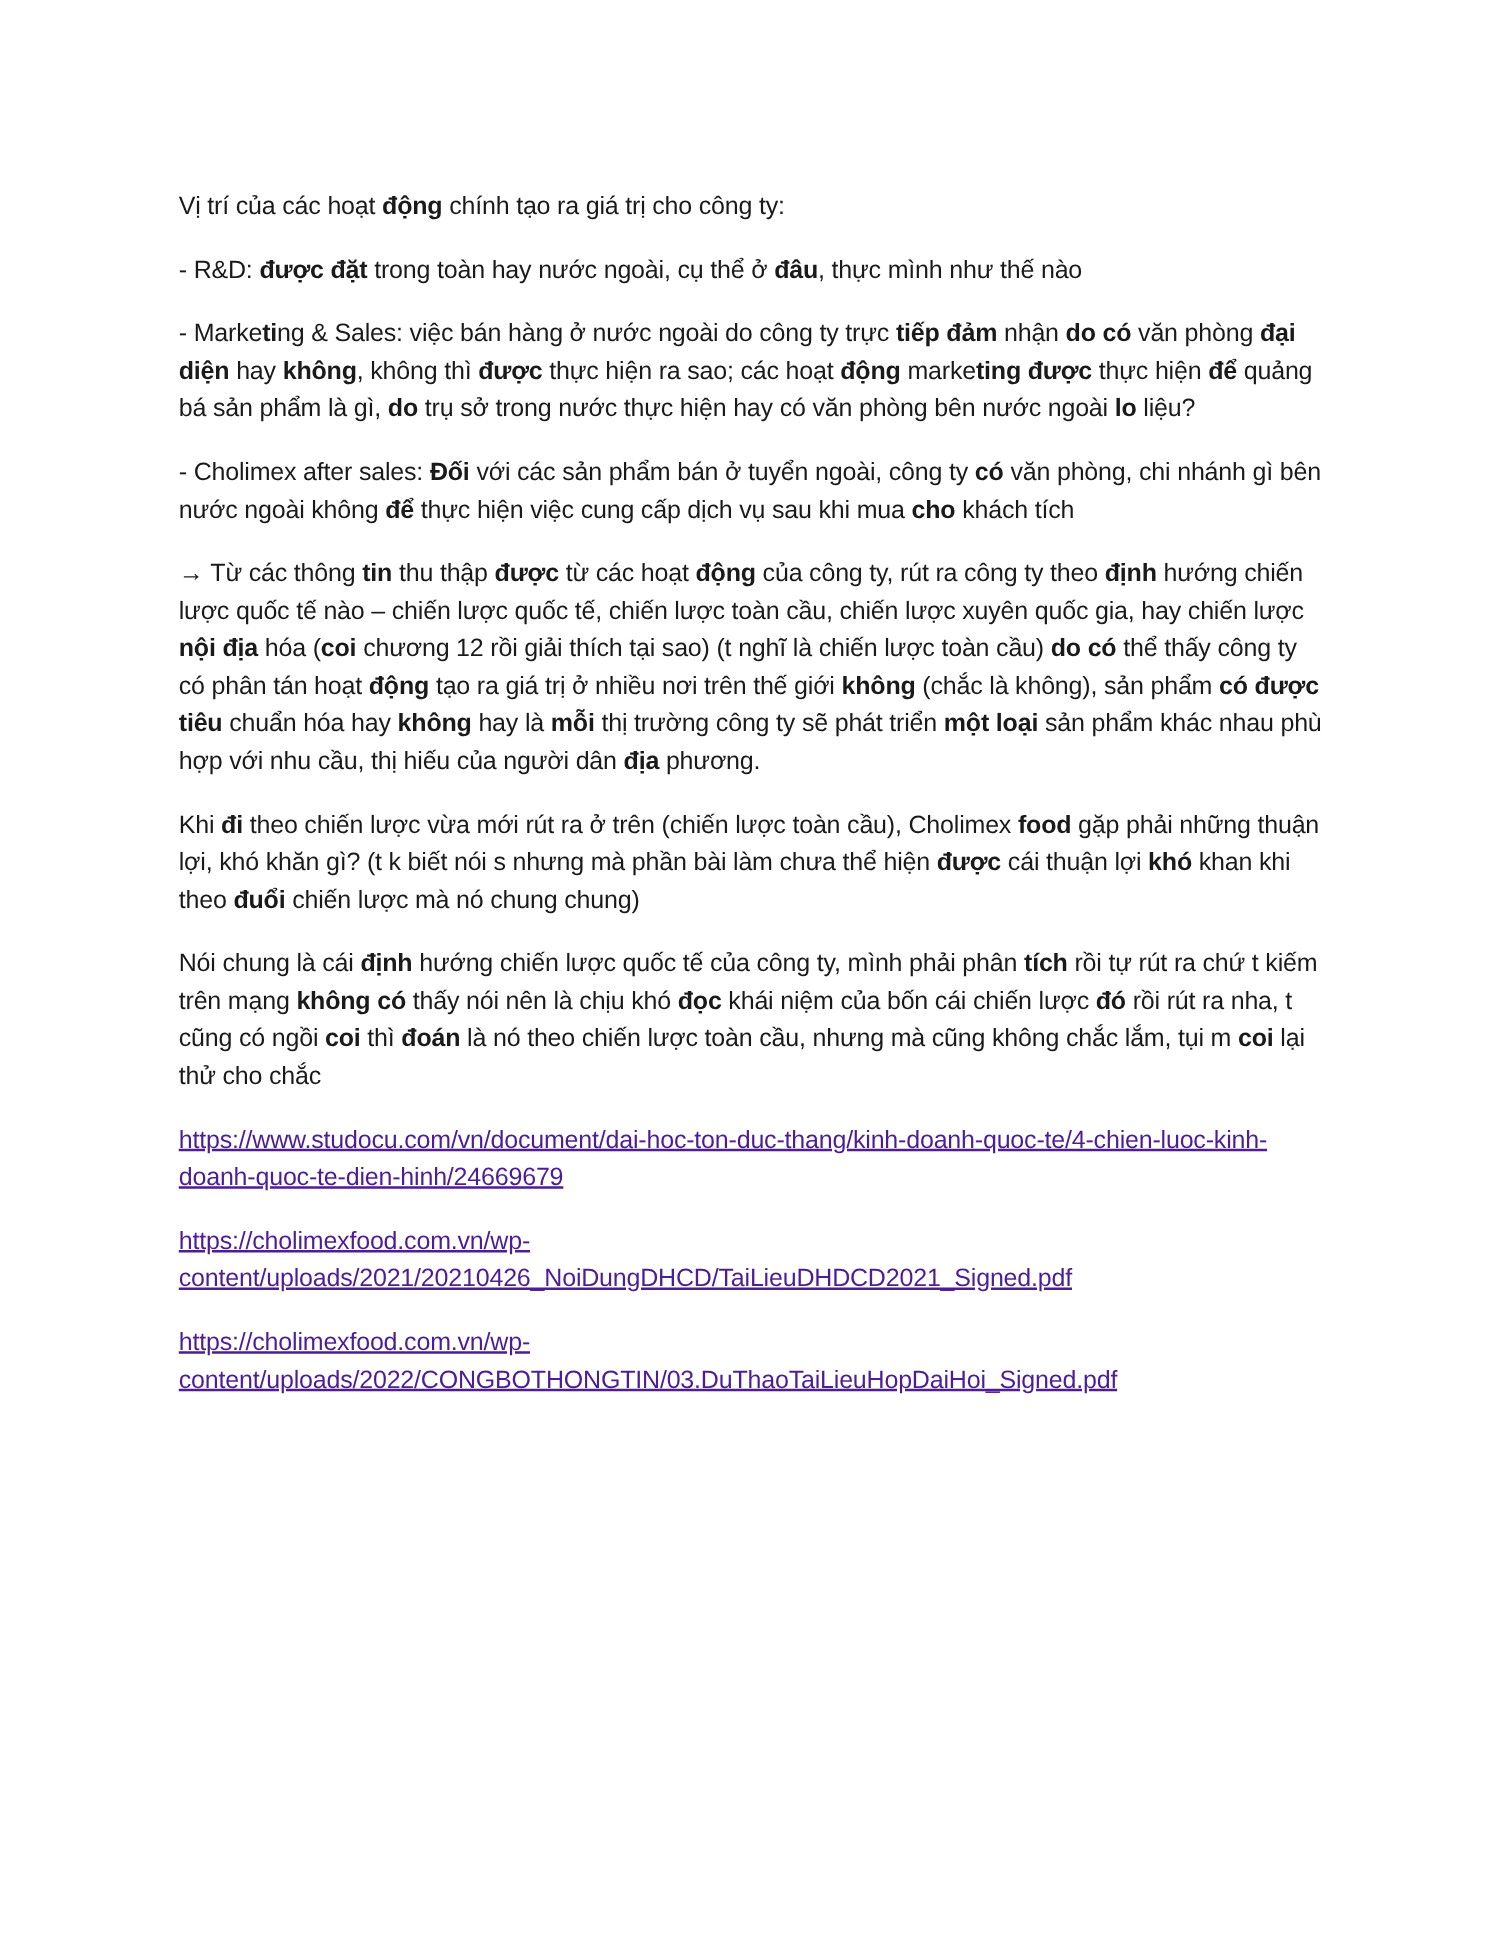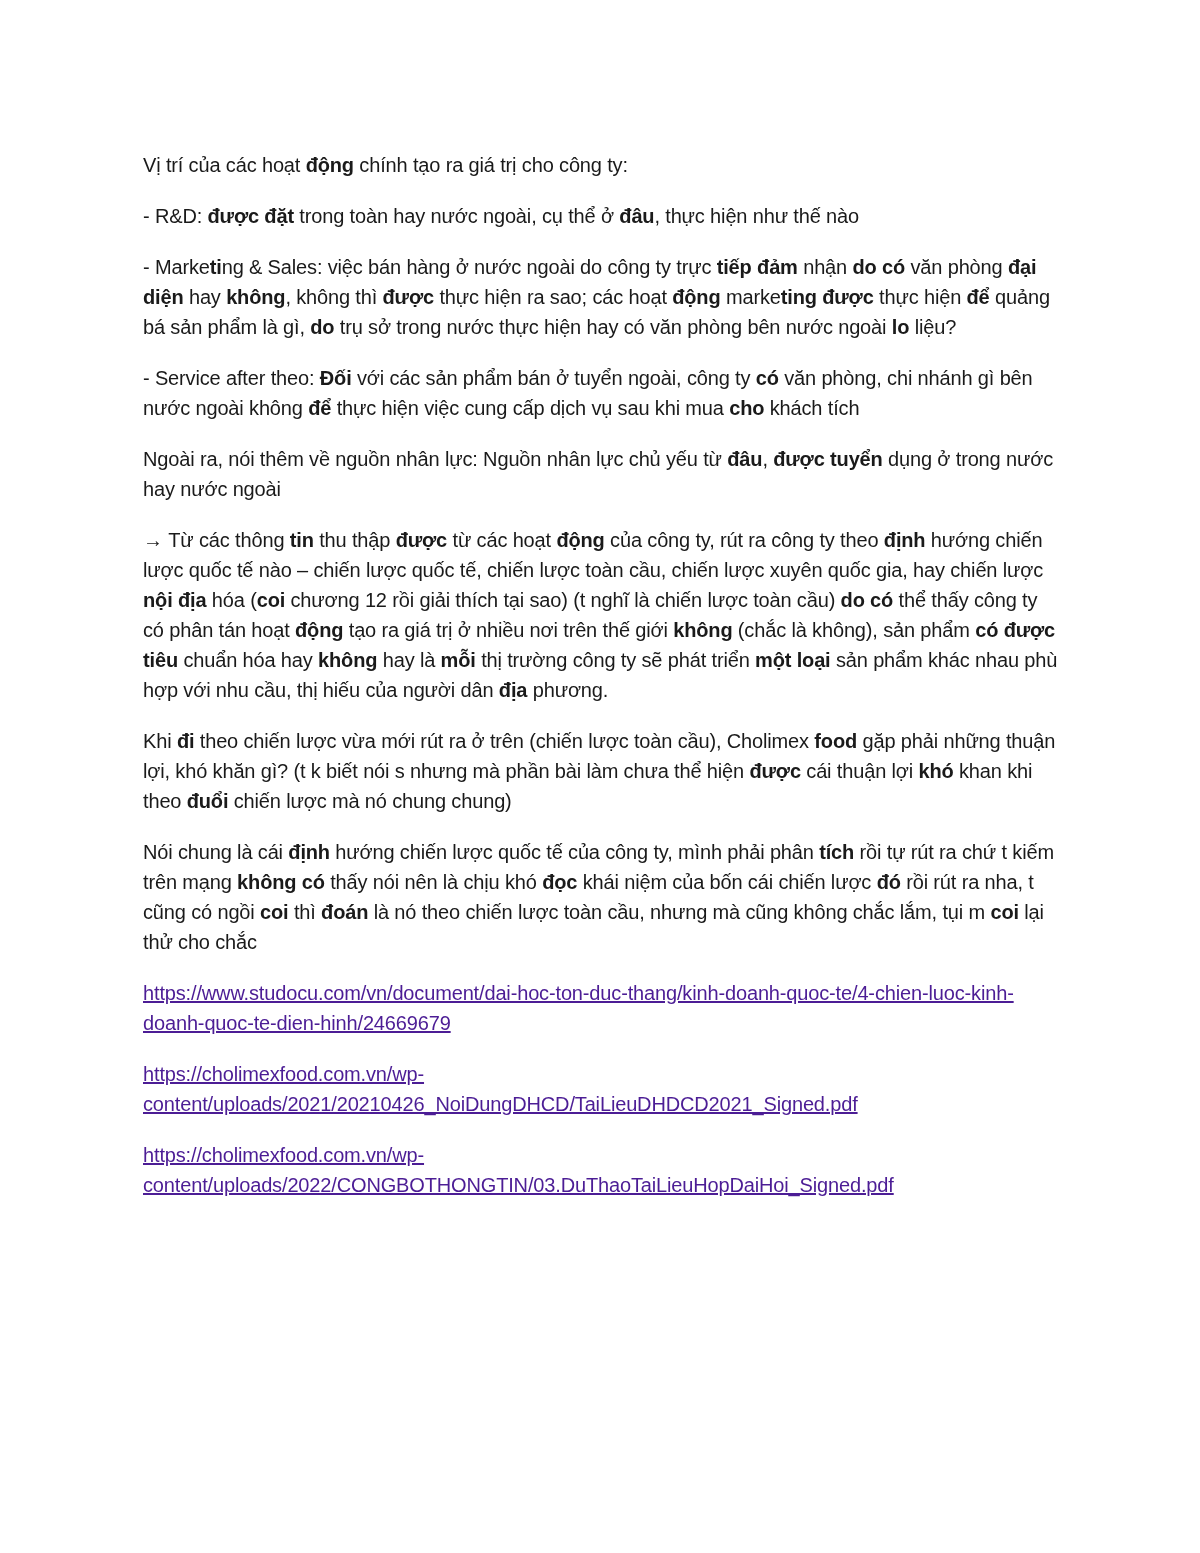--- a/index.html
+++ b/index.html
@@ -37,24 +37,23 @@
     white-space: pre-wrap;
     word-break: break-word;
     cursor: pointer;
   }
 </style>
 </head>
 <body>
 
 <main class="doc-content">
   <p><span>Vị trí của các hoạt </span><span class="b">động</span><span> chính tạo ra giá trị cho công ty:</span></p>
-  <p><span>- R&amp;D: </span><span class="b">được đặt</span><span> trong toàn hay nước ngoài, cụ thể ở </span><span class="b">đâu</span><span>, thực hiện như thế nào</span></p>
+  <p><span>- R&amp;D: </span><span class="b">được đặt</span><span> trong toàn hay nước ngoài, cụ thể ở </span><span class="b">đâu</span><span>, thực mình như thế nào</span></p>
   <p><span>- Marke</span><span class="b">ti</span><span>ng &amp; Sales: việc bán hàng ở nước ngoài do công ty trực </span><span class="b">tiếp đảm</span><span> nhận </span><span class="b">do có</span><span> văn phòng </span><span class="b">đại diện</span><span> hay </span><span class="b">không</span><span>, không thì </span><span class="b">được</span><span> thực hiện ra sao; các hoạt </span><span class="b">động</span><span> marke</span><span class="b">ting được</span><span> thực hiện </span><span class="b">để</span><span> quảng bá sản phẩm là gì, </span><span class="b">do</span><span> trụ sở trong nước thực hiện hay có văn phòng bên nước ngoài </span><span class="b">lo</span><span> liệu?</span></p>
-  <p><span>- Service after theo: </span><span class="b">Đối</span><span> với các sản phẩm bán ở tuyển ngoài, công ty </span><span class="b">có</span><span> văn phòng, chi nhánh gì bên nước ngoài không </span><span class="b">để</span><span> thực hiện việc cung cấp dịch vụ sau khi mua </span><span class="b">cho</span><span> khách tích</span></p>
-  <p><span>Ngoài ra, nói thêm về nguồn nhân lực: Nguồn nhân lực chủ yếu từ </span><span class="b">đâu</span><span>, </span><span class="b">được tuyển</span><span> dụng ở trong nước hay nước ngoài</span></p>
+  <p><span>- Cholimex after sales: </span><span class="b">Đối</span><span> với các sản phẩm bán ở tuyển ngoài, công ty </span><span class="b">có</span><span> văn phòng, chi nhánh gì bên nước ngoài không </span><span class="b">để</span><span> thực hiện việc cung cấp dịch vụ sau khi mua </span><span class="b">cho</span><span> khách tích</span></p>
   <p><span class="b">→ </span><span>Từ các thông </span><span class="b">tin</span><span> thu thập </span><span class="b">được</span><span> từ các hoạt </span><span class="b">động</span><span> của công ty, rút ra công ty theo </span><span class="b">định</span><span> hướng chiến lược quốc tế nào – chiến lược quốc tế, chiến lược toàn cầu, chiến lược xuyên quốc gia, hay chiến lược </span><span class="b">nội địa</span><span> hóa (</span><span class="b">coi</span><span> chương 12 rồi giải thích tại sao) (t nghĩ là chiến lược toàn cầu) </span><span class="b">do có</span><span> thể thấy công ty có phân tán hoạt </span><span class="b">động</span><span> tạo ra giá trị ở nhiều nơi trên thế giới </span><span class="b">không</span><span> (chắc là không), sản phẩm </span><span class="b">có được tiêu</span><span> chuẩn hóa hay </span><span class="b">không</span><span> hay là </span><span class="b">mỗi</span><span> thị trường công ty sẽ phát triển </span><span class="b">một loại</span><span> sản phẩm khác nhau phù hợp với nhu cầu, thị hiếu của người dân </span><span class="b">địa</span><span> phương.</span></p>
   <p><span>Khi </span><span class="b">đi</span><span> theo chiến lược vừa mới rút ra ở trên (chiến lược toàn cầu), Cholimex </span><span class="b">food</span><span> gặp phải những thuận lợi, khó khăn gì? (t k biết nói s nhưng mà phần bài làm chưa thể hiện </span><span class="b">được</span><span> cái thuận lợi </span><span class="b">khó</span><span> khan khi theo </span><span class="b">đuổi</span><span> chiến lược mà nó chung chung)</span></p>
   <p><span>Nói chung là cái </span><span class="b">định</span><span> hướng chiến lược quốc tế của công ty, mình phải phân </span><span class="b">tích</span><span> rồi tự rút ra chứ t kiếm trên mạng </span><span class="b">không có</span><span> thấy nói nên là chịu khó </span><span class="b">đọc</span><span> khái niệm của bốn cái chiến lược </span><span class="b">đó</span><span> rồi rút ra nha, t cũng có ngồi </span><span class="b">coi</span><span> thì </span><span class="b">đoán</span><span> là nó theo chiến lược toàn cầu, nhưng mà cũng không chắc lắm, tụi m </span><span class="b">coi</span><span> lại thử cho chắc</span></p>
 
   <p class="link-line">
     <a href="#">https://www.studocu.com/vn/document/dai-hoc-ton-duc-thang/kinh-doanh-quoc-te/4-chien-luoc-kinh-
 doanh-quoc-te-dien-hinh/24669679</a>
   </p>
   <p class="link-line">
     <a href="#">https://cholimexfood.com.vn/wp-

